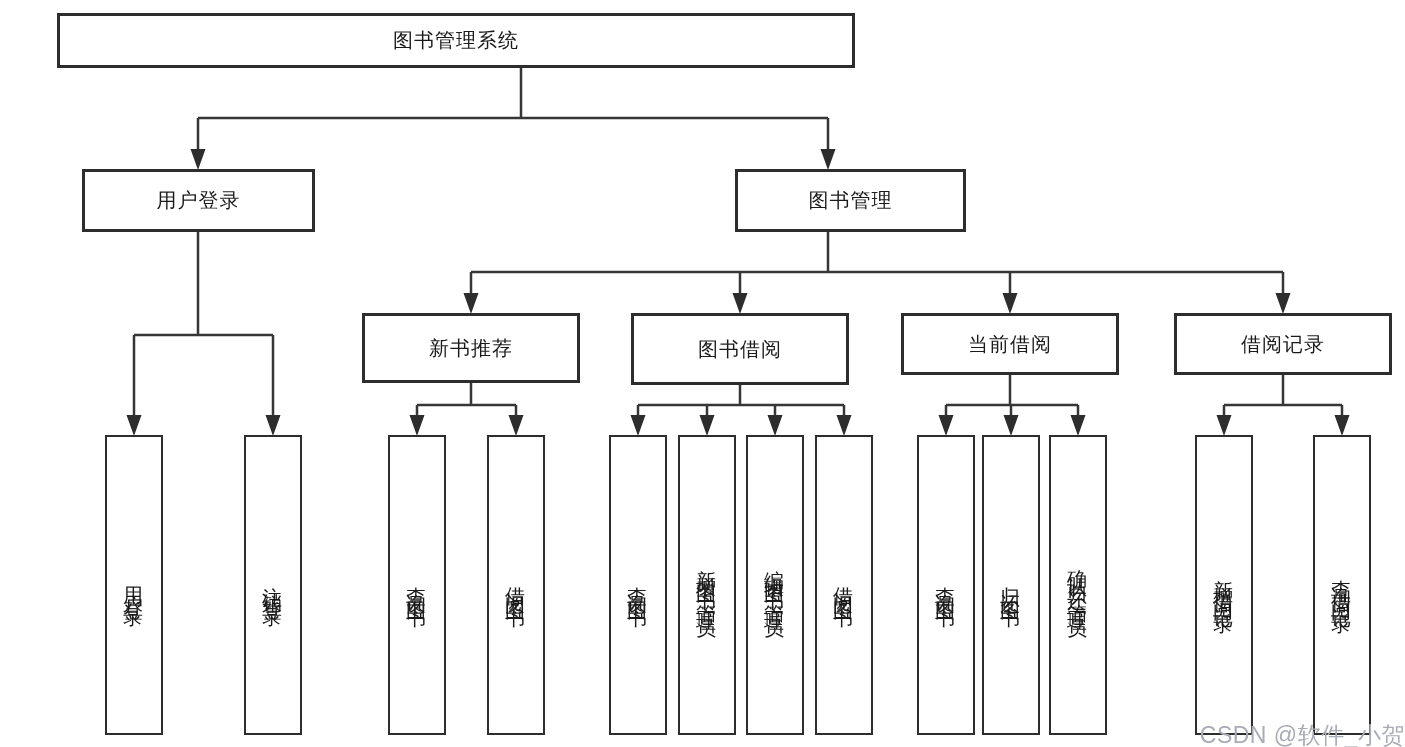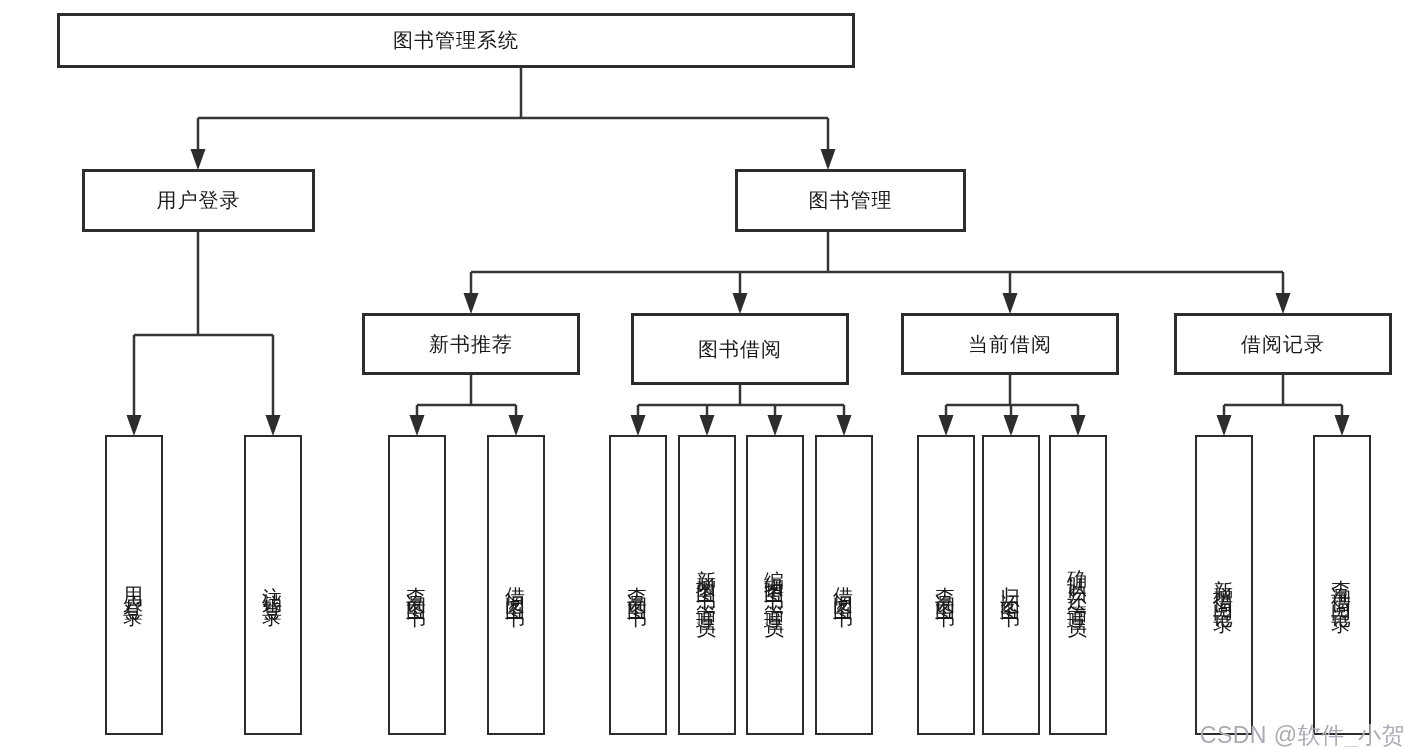--- a/index.html
+++ b/index.html
@@ -77,21 +77,21 @@
 
     <path class="line" d="M1283 374 V405 M1224 405 H1342 M1224 405 V418 M1342 405 V418"></path>
     <path class="head" d="M1224 436 L1216.5 415 L1231.5 415 Z M1342 436 L1334.5 415 L1349.5 415 Z"></path>
   </svg>
 
   <div class="box" style="left:21px; top:13px; width:798px; height:55px;margin-left:36px;">图书管理系统</div>
 
   <div class="box" style="left:82px; top:169px; width:233px; height:63px;">用户登录</div>
   <div class="box" style="left:713px; top:169px; width:231px; height:63px;margin-left:22px;">图书管理</div>
 
-  <div class="box" style="left:362px; top:313px; width:218px; height:62px;">新书推荐</div>
+  <div class="box" style="left:362px; top:313px; width:218px; height:70px;">新书推荐</div>
   <div class="box" style="left:631px; top:313px; width:218px; height:72px;">图书借阅</div>
   <div class="box" style="left:1174px; top:313px; width:218px; height:62px;">借阅记录</div>
   <div class="box" style="left:901px; top:313px; width:218px; height:62px;">当前借阅</div>
 
   <div class="box leaf" style="left:105px; top:435px; width:58px; height:300px;">用户登录</div>
   <div class="box leaf" style="left:244px; top:435px; width:58px; height:300px;">注销登录</div>
 
   <div class="box leaf" style="left:388px; top:435px; width:58px; height:300px;">查询图书</div>
   <div class="box leaf" style="left:487px; top:435px; width:58px; height:300px;">借阅图书</div>
 

